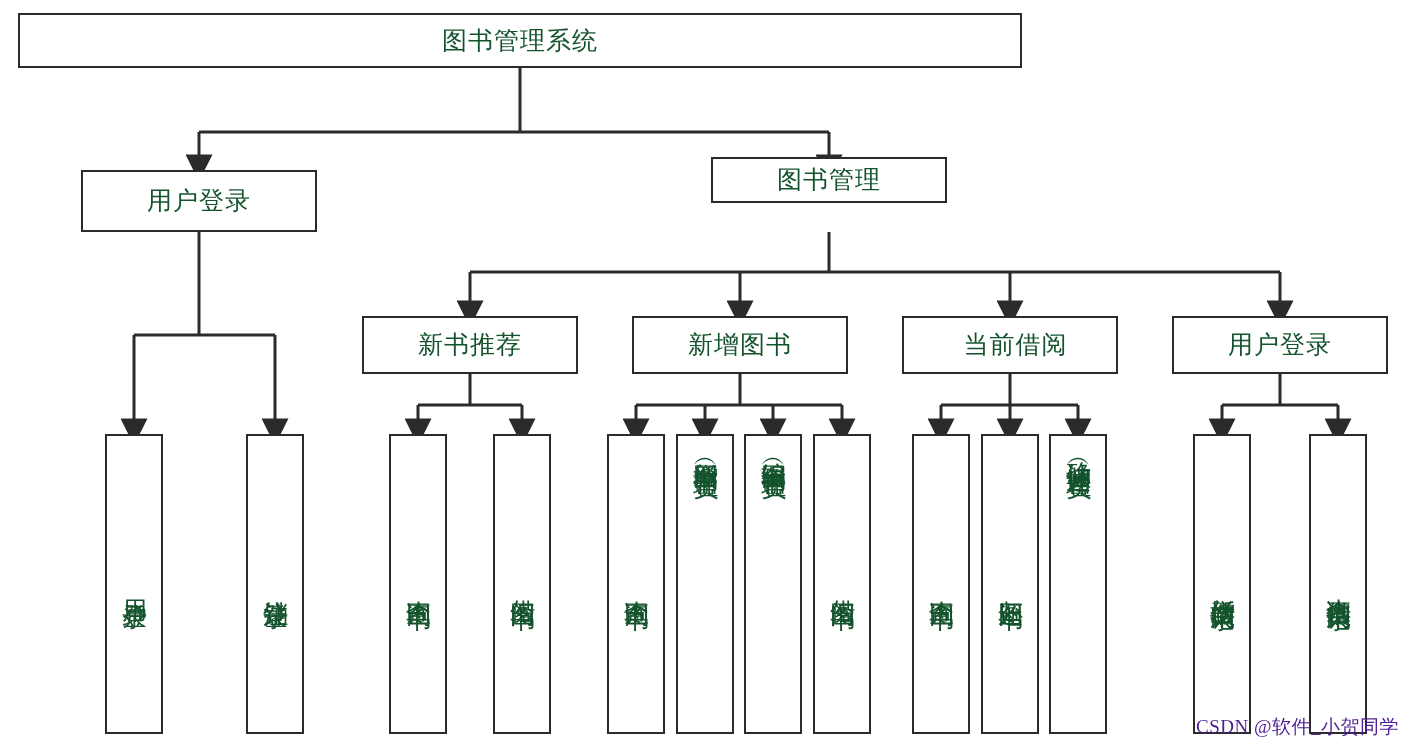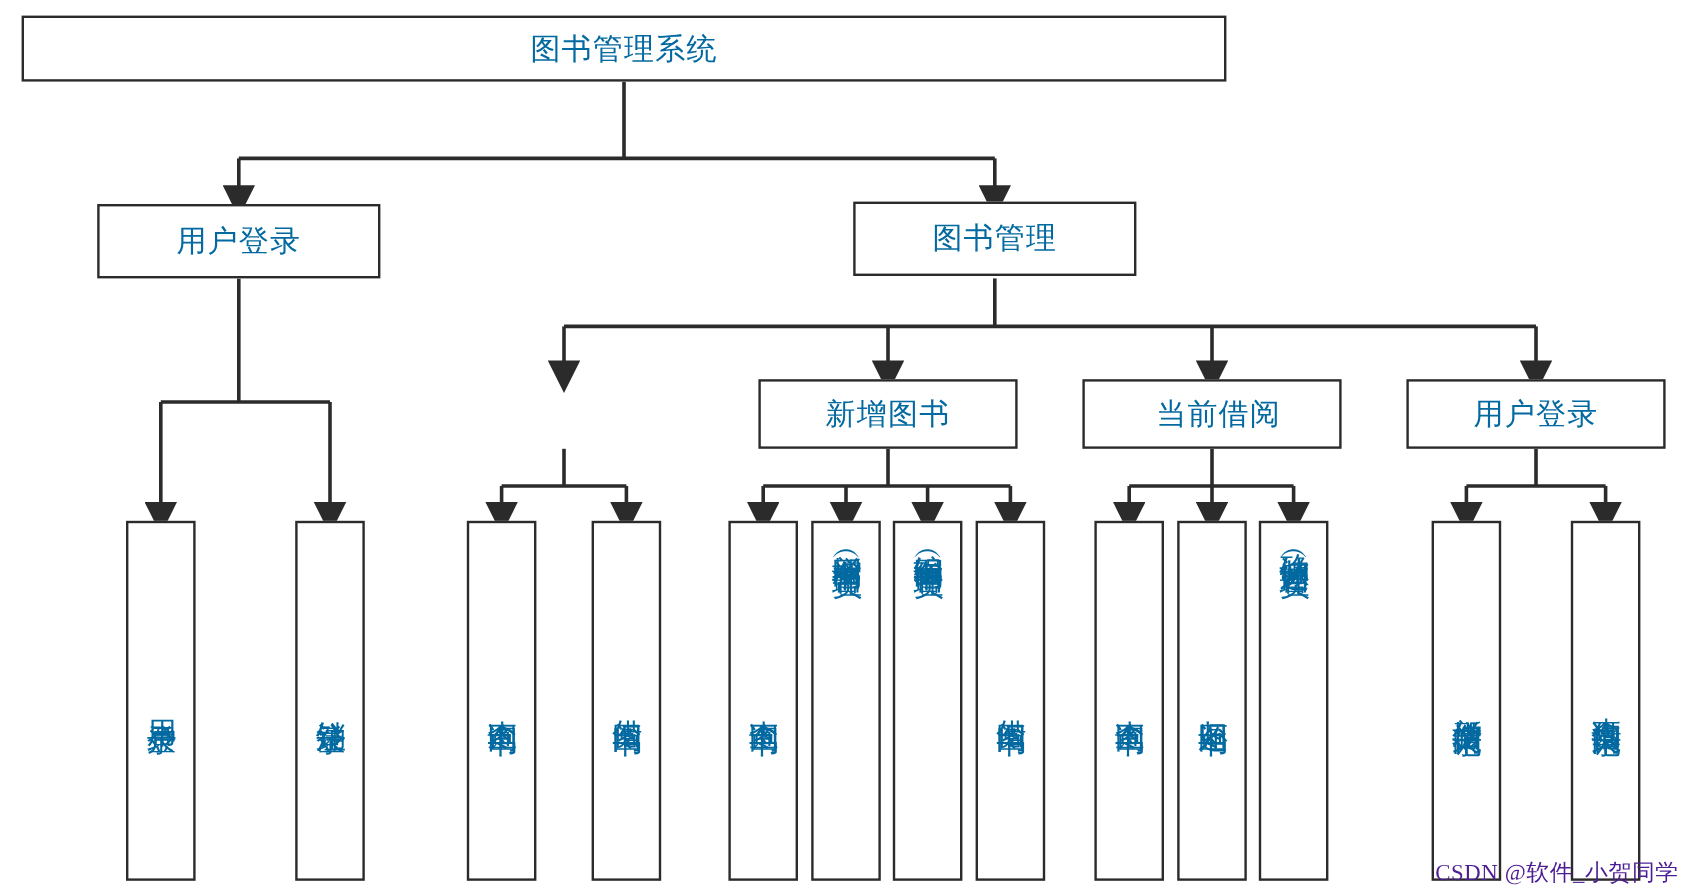--- a/index.html
+++ b/index.html
@@ -28,21 +28,21 @@
     pointer-events: none;
   }
   .node {
     position: absolute;
     box-sizing: border-box;
     border: 2.5px solid #2b2b2b;
     background: #ffffff;
     display: flex;
     align-items: center;
     justify-content: center;
-    color: #0369a1;
+    color: #14532d;
   }
   .node.horizontal {
     font-size: 25px;
     letter-spacing: 1px;
     line-height: 1.1;
   }
   .node.root {
     font-size: 25px;
   }
   .node.leaf {
@@ -137,24 +137,27 @@
     </g>
   </svg>
 
   <div class="node root horizontal" style="left:18px; top:13px; width:1004px; height:55px;">
     <span>图书管理系统</span>
   </div>
 
   <div class="node horizontal" style="left:81px; top:170px; width:236px; height:62px;">
     <span>用户登录</span>
   </div>
-  <div class="node horizontal" style="left:711px; top:168px; width:236px; height:62px;">
+  <div class="node horizontal" style="left:711px; top:157px; width:236px; height:46px;">
     <span>图书管理</span>
   </div>
 
+  <div class="node horizontal" style="left:362px; top:316px; width:216px; height:58px;">
+    <span>新书推荐</span>
+  </div>
   <div class="node horizontal" style="left:632px; top:316px; width:216px; height:58px;">
     <span>新增图书</span>
   </div>
   <div class="node horizontal" style="left:902px; top:316px; width:216px; height:58px;padding-left:11px;">
     <span>当前借阅</span>
   </div>
   <div class="node horizontal" style="left:1172px; top:316px; width:216px; height:58px;">
     <span>用户登录</span>
   </div>
 

